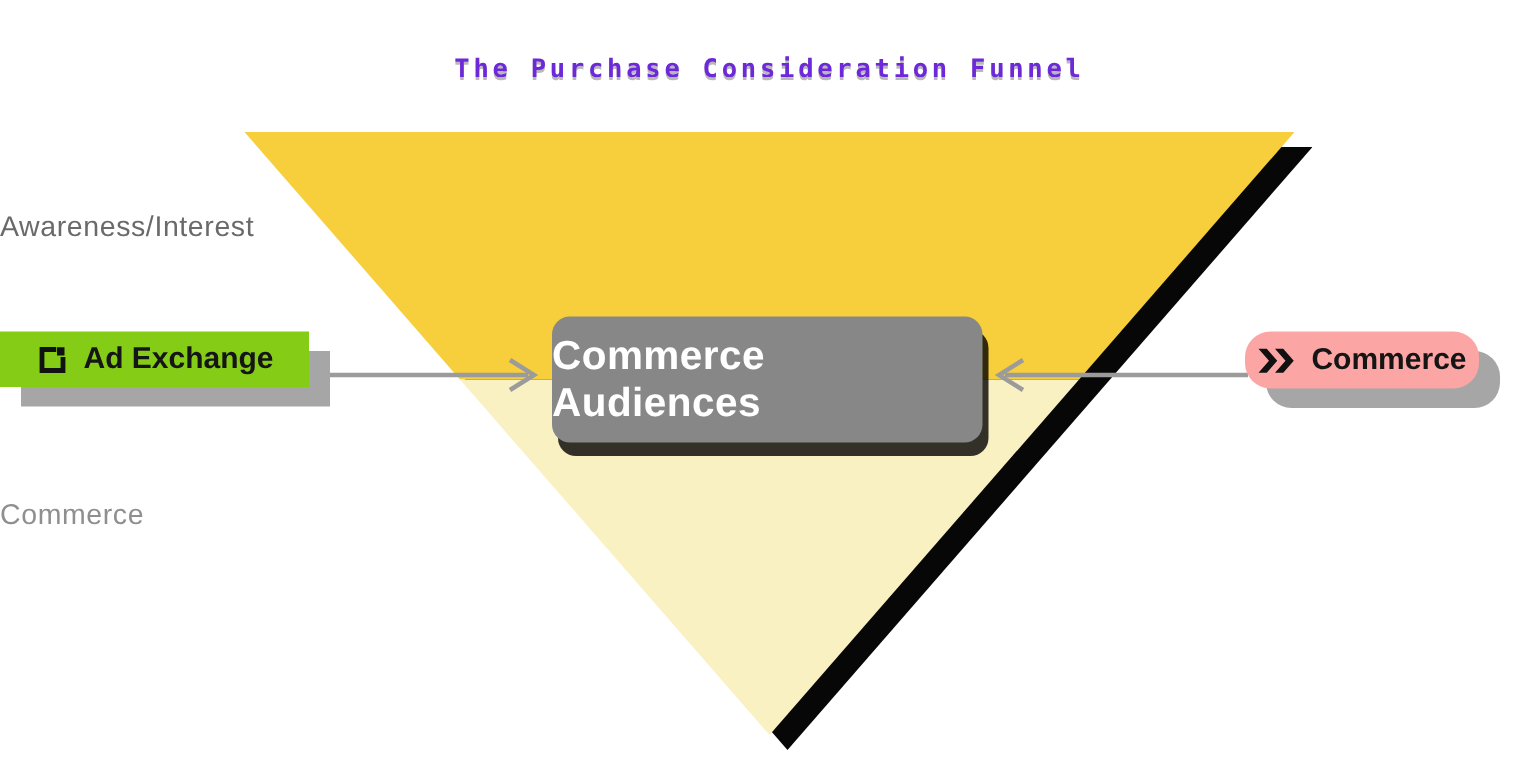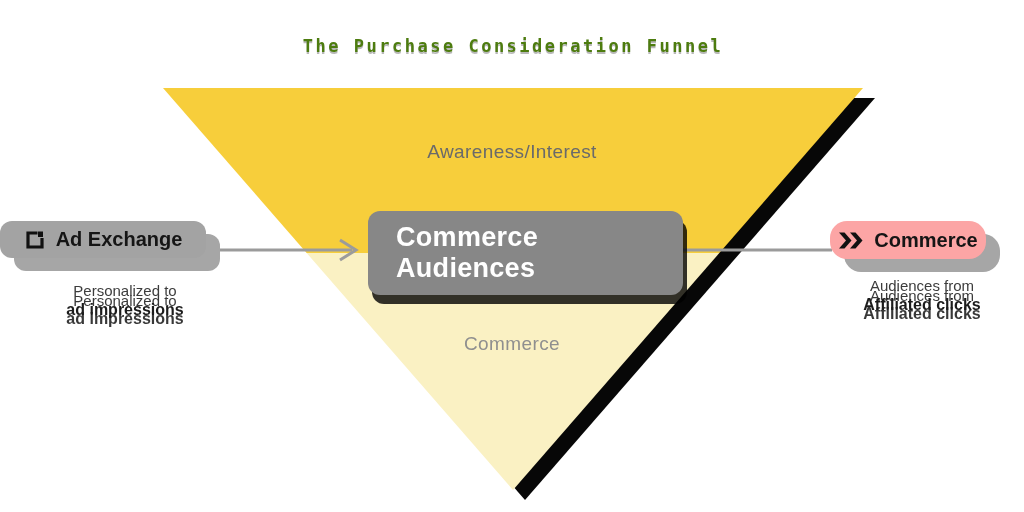--- a/index.html
+++ b/index.html
@@ -2,43 +2,43 @@
 <html><head>
 <meta charset="utf-8">
 <style>
   html,body{margin:0;padding:0;background:#fff;}
   .stage{position:relative;width:1024px;height:512px;background:#ffffff;overflow:hidden;
          font-family:"Liberation Sans",sans-serif;}
   .abs{position:absolute;}
 
   .title{top:36px;left:2px;right:0;text-align:center;
          font-family:"DejaVu Sans Mono",monospace;font-weight:bold;
-         font-size:17px;letter-spacing:2.5px;color:#4d7c0f;
+         font-size:17px;letter-spacing:2.5px;color:#6d28d9;
          text-shadow:0 2px 0 rgba(0,0,0,0.28);}
 
   .tri-shadow{left:175px;top:98px;width:700px;height:402px;background:#070707;
               clip-path:polygon(0 0,100% 0,50% 100%);}
   .tri{left:163px;top:88px;width:700px;height:402px;
        clip-path:polygon(0 0,100% 0,50% 100%);}
   .tri .band-top{width:100%;height:165px;background:#F7CE3B;}
   .tri .band-bottom{width:100%;height:237px;background:#FAF1C3;}
 
-  .funnel-label{left:0;right:0;text-align:center;font-size:19px;letter-spacing:0.4px;}
+  .funnel-label{left:0;right:0;text-align:left;font-size:19px;letter-spacing:0.4px;}
   .label-top{top:141px;color:#6a6a6a;}
   .label-bottom{top:333px;color:#8f8f8f;line-height:22px;}
 
   .cbox{left:368px;top:211px;width:287px;height:84px;background:#878787;border-radius:12px;
         display:flex;align-items:center;justify-content:center;
         color:#ffffff;font-size:27px;font-weight:bold;letter-spacing:0.3px;
-        box-shadow:4px 9px 0 rgba(0,0,0,0.8);padding-left:28px;}
+        box-shadow:4px 9px 0 rgba(0,0,0,0.8);}
 
   .ribbon{display:flex;align-items:center;justify-content:center;gap:10px;
           font-size:20px;font-weight:bold;color:#151515;
           box-shadow:14px 13px 0 #a6a6a6;}
-  .ribbon-left{left:0;top:221px;width:206px;height:37px;background:#a3a3a3;border-radius:12px;}
+  .ribbon-left{left:0;top:221px;width:206px;height:37px;background:#84cc16;border-radius:0;}
   .ribbon-right{left:830px;top:221px;width:156px;height:38px;background:#fca5a5;border-radius:17px;}
 
   .caption{width:200px;text-align:center;line-height:19px;}
   .caption .l1{font-size:15px;font-weight:500;color:#3c3c3c;text-shadow:0 10px 0 rgba(12,12,12,0.82);}
   .caption .l2{font-size:16px;font-weight:bold;color:#1c1c1c;text-shadow:0 9px 0 rgba(12,12,12,0.82);}
   .cap-left{left:25px;top:281px;}
   .cap-right{left:822px;top:276px;}
 
   .arrow-svg{overflow:visible;}
 </style>
@@ -74,30 +74,22 @@
     <span>Commerce Audiences</span>
   </div>
 
   <div class="abs ribbon ribbon-left">
     <svg width="22" height="22" viewBox="0 0 22 22">
       <path d="M13.5 4 H4 V18 H18 V9" fill="none" stroke="#111111" stroke-width="3.2"></path>
       <rect x="14" y="2.5" width="5" height="5.5" fill="#111111"></rect>
     </svg>
     <span>Ad Exchange</span>
   </div>
-  <div class="abs caption cap-left">
-    <div class="l1">Personalized to</div>
-    <div class="l2">ad impressions</div>
-  </div>
 
   <div class="abs ribbon ribbon-right">
     <svg width="26" height="17" viewBox="0 0 26 17">
       <path d="M1 0.5 h5.5 l7 8 -7 8 H1 l7 -8 z" fill="#111111"></path>
       <path d="M12 0.5 h5.5 l7 8 -7 8 H12 l7 -8 z" fill="#111111"></path>
     </svg>
     <span>Commerce</span>
   </div>
-  <div class="abs caption cap-right">
-    <div class="l1">Audiences from</div>
-    <div class="l2">Affiliated clicks</div>
-  </div>
 
 </div>
 
 </body></html>

